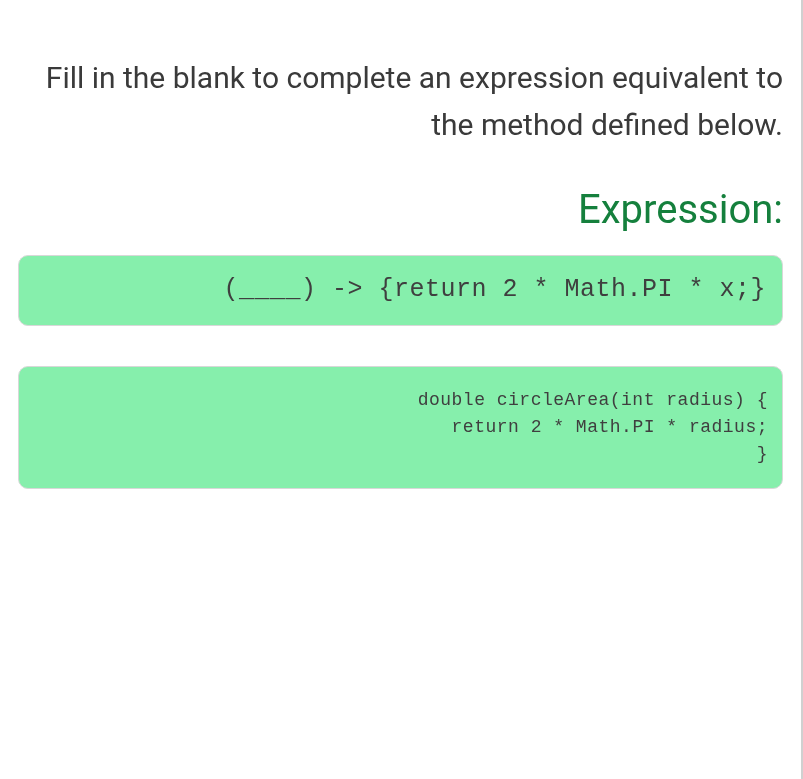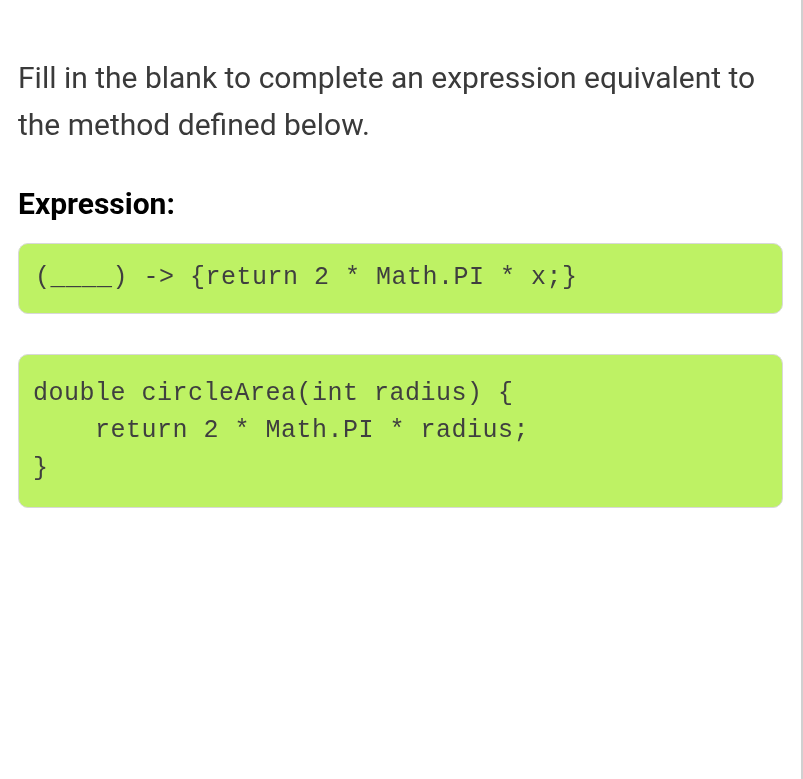--- a/index.html
+++ b/index.html
@@ -1,18 +1,19 @@
 <!DOCTYPE html>
 <html><head>
   <meta charset="utf-8">
   <style>
     * {
       margin: 0;
       padding: 0;
       box-sizing: border-box;
+      text-align: right;
     }
     body {
       font-family: -apple-system, BlinkMacSystemFont, "Segoe UI", Roboto, Helvetica, Arial, sans-serif;
       background: #ffffff;
       width: 803px;
       height: 779px;
       position: relative;
       padding: 0;
     }
     .container {
@@ -22,40 +23,40 @@
       width: 100%;
     }
     .question-text {
       font-size: 30px;
       color: #3a3a3a;
       line-height: 1.55;
       margin-bottom: 38px;
       font-weight: 400;
     }
     .label {
-      font-size: 30px;
-      color: #000000;
+      font-size: 40px;
+      color: #15803d;
       margin-bottom: 22px;
-      font-weight: 700;
+      font-weight: 400;
     }
     .code-block {
-      background: #bef264;
+      background: #86efac;
       border: 1px solid #d8d8d8;
       border-radius: 10px;
       padding: 18px 16px;
       font-family: "Courier New", Courier, monospace;
       font-size: 25px;
       color: #3f3f3f;
       margin-bottom: 40px;
       line-height: 1.3;
       white-space: pre;
       letter-spacing: 0.5px;
     }
     .code-block.method {
-      font-size: 25px;
+      font-size: 18px;
       line-height: 1.5;
       padding: 20px 14px;
     }
   </style>
 </head>
 <body>
 
 <div class="container">
   <p class="question-text">Fill in the blank to complete an expression equivalent to the method defined below.</p>
 

